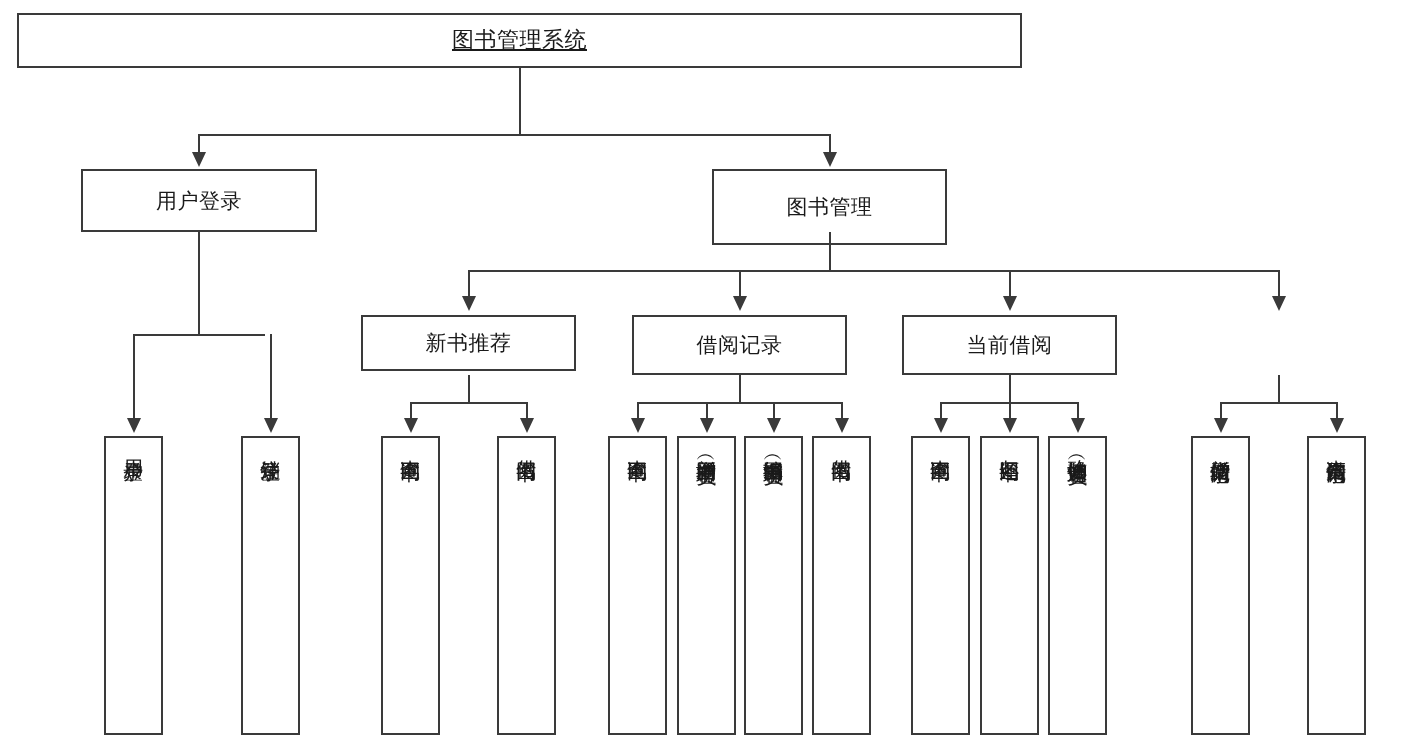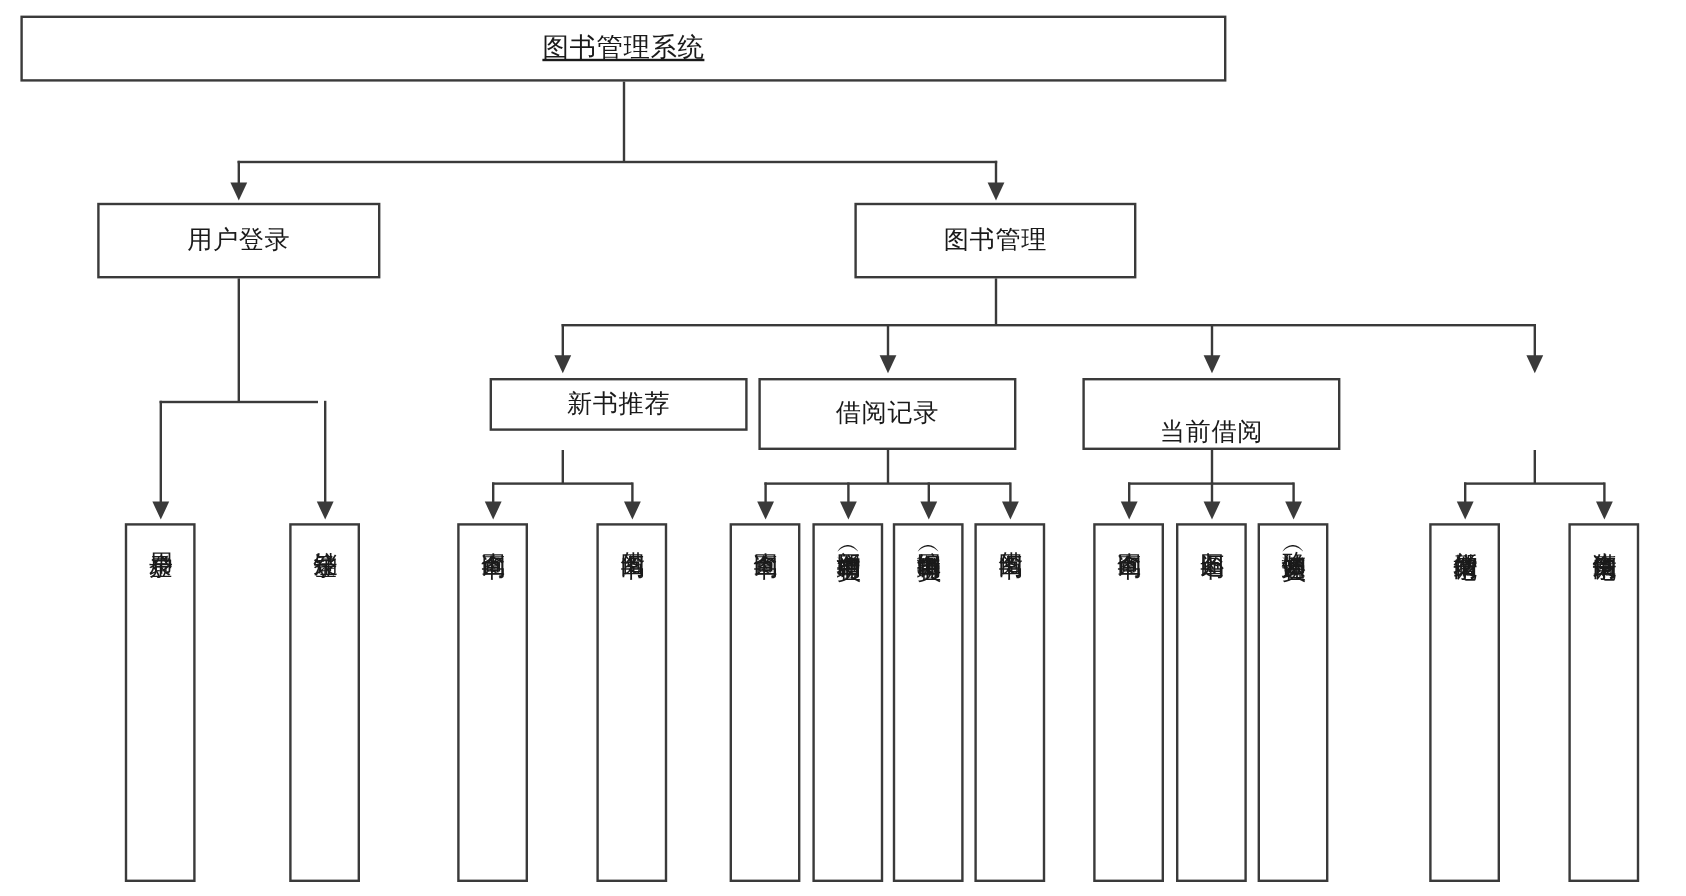--- a/index.html
+++ b/index.html
@@ -99,21 +99,21 @@
   <div class="conn vline" style="left:198px; top:134px; height:20px;"></div>
   <div class="arrow" style="left:192px; top:152px;"></div>
 
   <div class="conn vline" style="left:829px; top:134px; height:20px;"></div>
   <div class="arrow" style="left:823px; top:152px;"></div>
 
   <div class="node h" style="left:81px; top:169px; width:236px; height:63px;">
     <span class="node-label">用户登录</span>
   </div>
 
-  <div class="node h" style="left:712px; top:169px; width:235px; height:63px;">
+  <div class="node h" style="left:712px; top:169px; width:235px; height:76px;">
     <span class="node-label">图书管理</span>
   </div>
 
   <div class="conn vline" style="left:198px; top:232px; height:103px;"></div>
   <div class="conn hline" style="left:133px; top:334px; width:132px;"></div>
   <div class="conn vline" style="left:133px; top:334px; height:86px;"></div>
   <div class="arrow" style="left:127px; top:418px;"></div>
   <div class="conn vline" style="left:270px; top:334px; height:86px;"></div>
   <div class="arrow" style="left:264px; top:418px;"></div>
 
@@ -121,27 +121,27 @@
   <div class="conn hline" style="left:468px; top:270px; width:811px;"></div>
   <div class="conn vline" style="left:468px; top:270px; height:28px;"></div>
   <div class="arrow" style="left:462px; top:296px;"></div>
   <div class="conn vline" style="left:739px; top:270px; height:28px;"></div>
   <div class="arrow" style="left:733px; top:296px;"></div>
   <div class="conn vline" style="left:1009px; top:270px; height:28px;"></div>
   <div class="arrow" style="left:1003px; top:296px;"></div>
   <div class="conn vline" style="left:1278px; top:270px; height:28px;"></div>
   <div class="arrow" style="left:1272px; top:296px;"></div>
 
-  <div class="node h" style="left:361px; top:315px; width:215px; height:44px;margin-left:47px;">
+  <div class="node h" style="left:361px; top:315px; width:215px; height:56px;">
     <span class="node-label">新书推荐</span>
   </div>
   <div class="node h" style="left:632px; top:315px; width:215px; height:60px;">
     <span class="node-label">借阅记录</span>
   </div>
-  <div class="node h" style="left:902px; top:315px; width:215px; height:60px;align-items:flex-end;">
+  <div class="node h" style="left:902px; top:315px; width:215px; height:60px;">
     <span class="node-label">当前借阅</span>
   </div>
 
   <div class="conn vline" style="left:468px; top:375px; height:28px;"></div>
   <div class="conn hline" style="left:410px; top:402px; width:117px;"></div>
   <div class="conn vline" style="left:410px; top:402px; height:18px;"></div>
   <div class="arrow" style="left:404px; top:418px;"></div>
   <div class="conn vline" style="left:526px; top:402px; height:18px;"></div>
   <div class="arrow" style="left:520px; top:418px;"></div>
 

